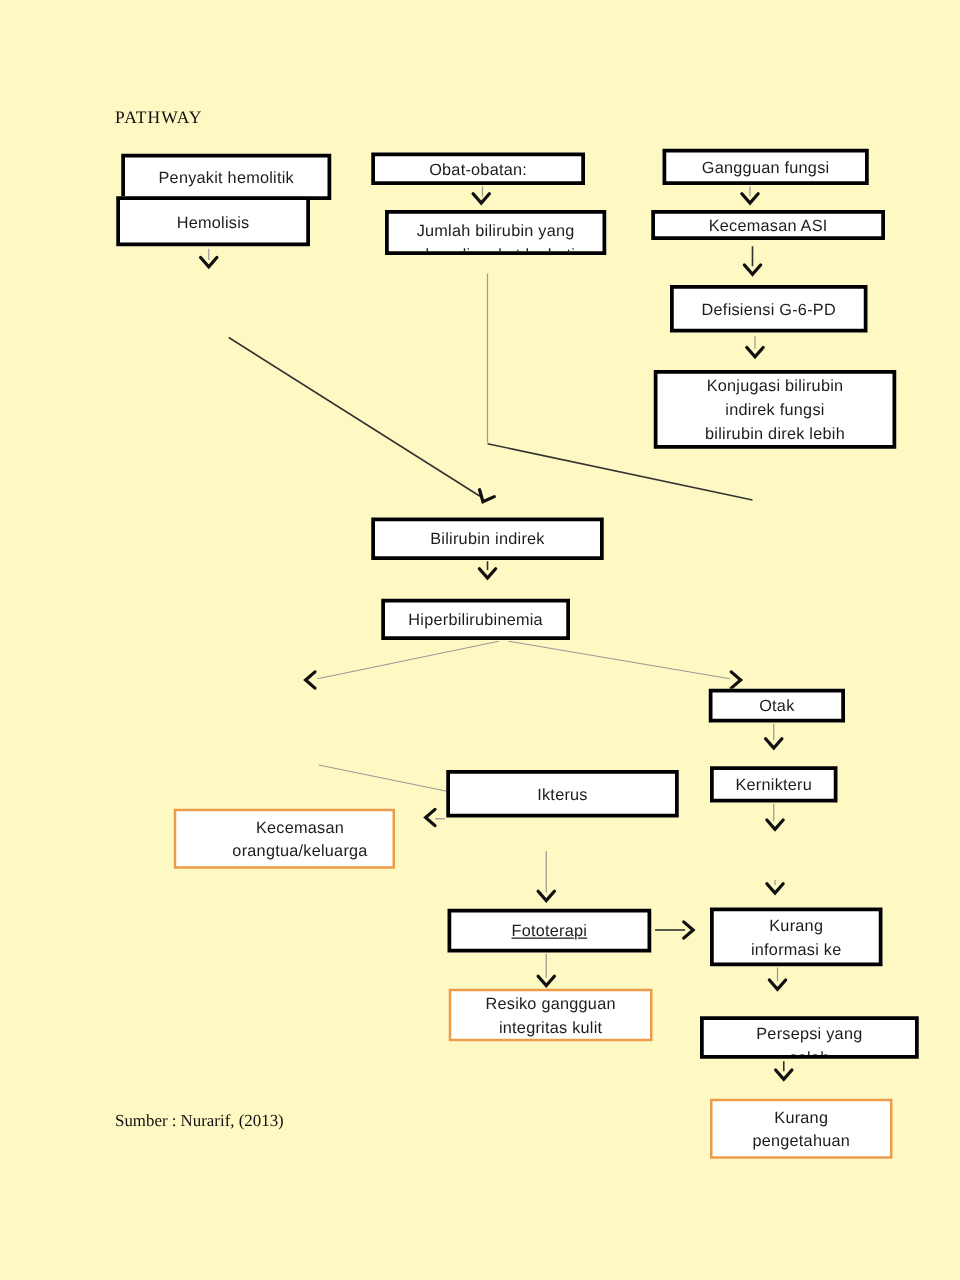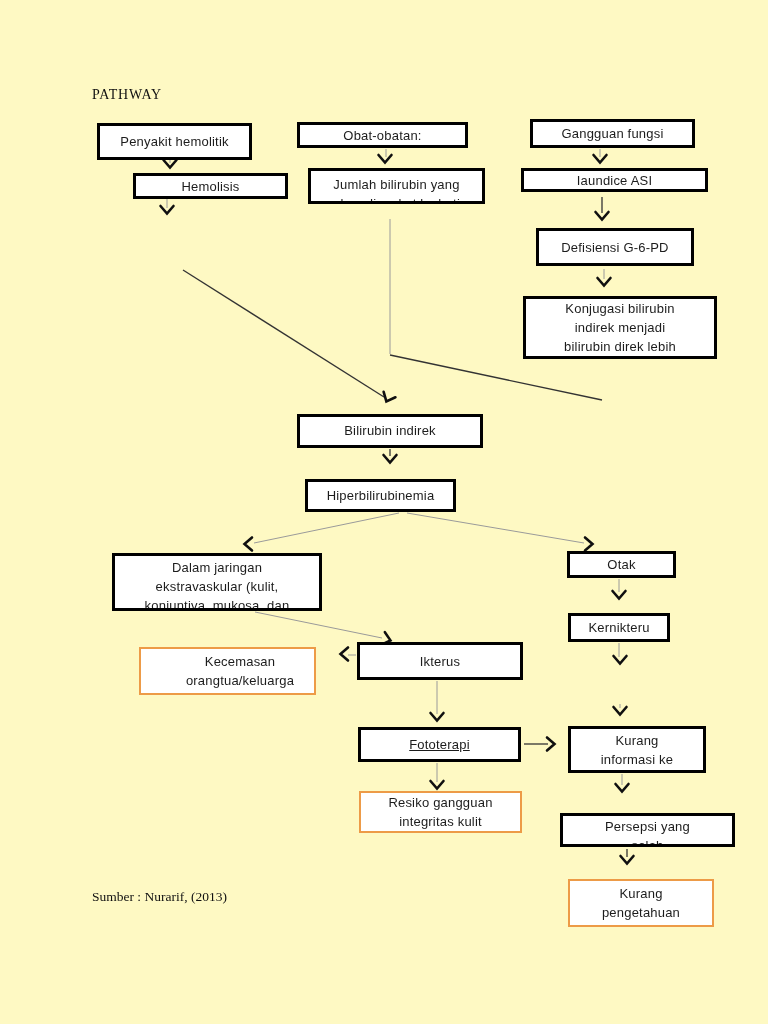--- a/index.html
+++ b/index.html
@@ -14,34 +14,34 @@
     font-size:13px;line-height:19px;letter-spacing:.2px;
     text-align:center;white-space:pre-line;overflow:hidden;
     display:flex;flex-direction:column;align-items:center;
   }
   .box.center{justify-content:center;}
   .box.topalign{justify-content:flex-start;}
   .box.orange{border:2.5px solid #ED9B47;}
   .doc-text{position:absolute;z-index:2;color:#111;font-family:"Liberation Serif",serif;}
 
   
-  #n-penyakit{left:97px;top:123px;width:155px;height:37px;}
-  #n-hemolisis{left:93px;top:173px;width:155px;height:26px;margin-left:40px;}
+  #n-penyakit{left:97px;top:123px;width:168px;height:37px;}
+  #n-hemolisis{left:93px;top:157px;width:155px;height:40px;}
   #n-pembentukan{left:95px;top:216px;width:152px;height:52px;padding-top:3px;}
   #n-obat{left:297px;top:122px;width:171px;height:26px;}
   #n-jumlah{left:308px;top:168px;width:177px;height:36px;padding-top:4px;}
   #n-gangguan{left:530px;top:119px;width:165px;height:29px;}
   #n-iaundice{left:521px;top:168px;width:187px;height:24px;}
   #n-defisiensi{left:536px;top:228px;width:158px;height:38px;}
   #n-konjugasi{left:523px;top:296px;width:194px;height:63px;}
   #n-bilirubin{left:297px;top:414px;width:186px;height:34px;padding-top:4px;}
   #n-hiper{left:305px;top:479px;width:151px;height:33px;}
   #n-dalam{left:112px;top:553px;width:210px;height:58px;padding-top:2px;}
   #n-kecemasan{left:139px;top:647px;width:177px;height:48px;padding-left:25px;}
-  #n-ikterus{left:357px;top:642px;width:166px;height:38px;}
+  #n-ikterus{left:357px;top:616px;width:186px;height:38px;}
   #n-otak{left:567px;top:551px;width:109px;height:27px;}
   #n-kernikteru{left:568px;top:613px;width:102px;height:29px;}
   #n-resiko-injuri{left:563px;top:673px;width:151px;height:30px;}
   #n-fototerapi{left:358px;top:727px;width:163px;height:35px;text-decoration:underline;}
   #n-resiko-gangguan{left:359px;top:791px;width:163px;height:42px;}
   #n-kurang-informasi{left:568px;top:726px;width:138px;height:47px;}
   #n-persepsi{left:560px;top:813px;width:175px;height:34px;padding-top:1px;}
   #n-kurang-pengetahuan{left:568px;top:879px;width:146px;height:48px;}
 
   #page-title{left:92px;top:87px;font-size:14px;letter-spacing:.8px;}
@@ -208,30 +208,27 @@
         </g>
     </g>
   </svg>
 
   <div id="n-penyakit" class="box center"><span>Penyakit hemolitik</span></div>
   <div id="n-hemolisis" class="box center"><span>Hemolisis</span></div>
   <div id="n-obat" class="box center"><span>Obat-obatan:</span></div>
   <div id="n-jumlah" class="box topalign"><span>Jumlah bilirubin yang
 akan diangkut ke hati</span></div>
   <div id="n-gangguan" class="box center"><span>Gangguan fungsi</span></div>
-  <div id="n-iaundice" class="box center"><span>Iaundice ASI</span></div>
+  <div id="n-iaundice" class="box center"><span>Kecemasan ASI</span></div>
   <div id="n-defisiensi" class="box center"><span>Defisiensi G-6-PD</span></div>
   <div id="n-konjugasi" class="box center"><span>Konjugasi bilirubin
-indirek menjadi
+indirek fungsi
 bilirubin direk lebih</span></div>
   <div id="n-bilirubin" class="box topalign"><span>Bilirubin indirek</span></div>
   <div id="n-hiper" class="box center"><span>Hiperbilirubinemia</span></div>
-  <div id="n-dalam" class="box topalign"><span>Dalam jaringan
-ekstravaskular (kulit,
-koniuntiva. mukosa. dan</span></div>
   <div id="n-kecemasan" class="box orange center"><span>Kecemasan
 orangtua/keluarga</span></div>
   <div id="n-ikterus" class="box center"><span>Ikterus</span></div>
   <div id="n-otak" class="box center"><span>Otak</span></div>
   <div id="n-kernikteru" class="box center"><span>Kernikteru</span></div>
   <div id="n-fototerapi" class="box center"><span>Fototerapi</span></div>
   <div id="n-resiko-gangguan" class="box orange center"><span>Resiko gangguan
 integritas kulit</span></div>
   <div id="n-kurang-informasi" class="box center"><span>Kurang
 informasi ke</span></div>

